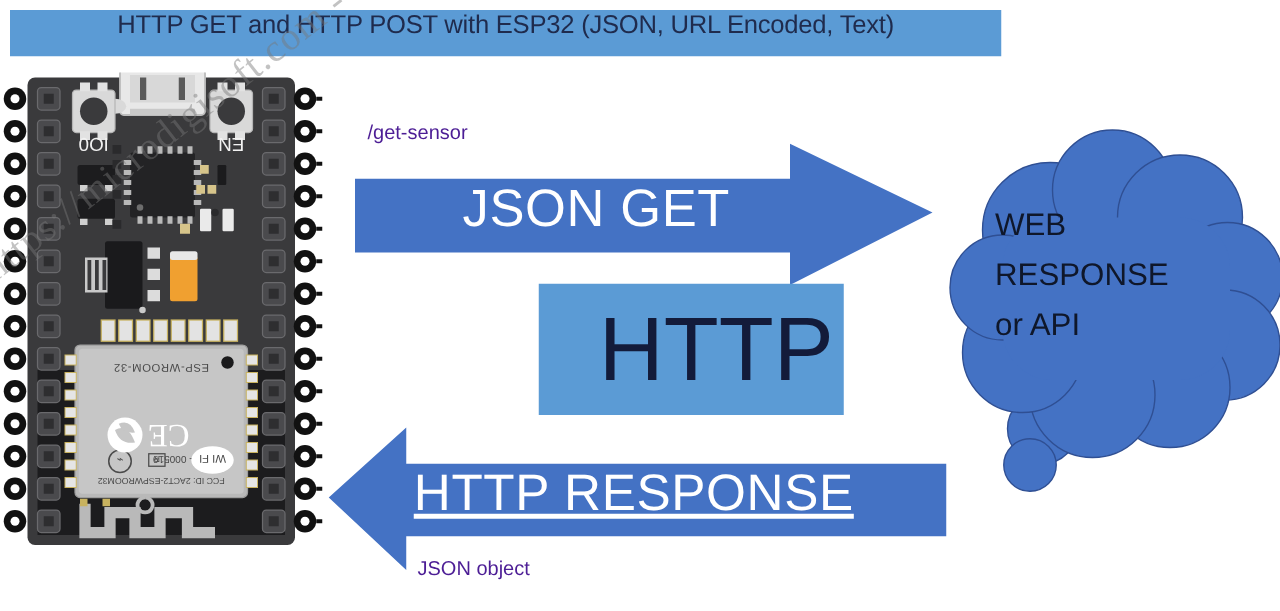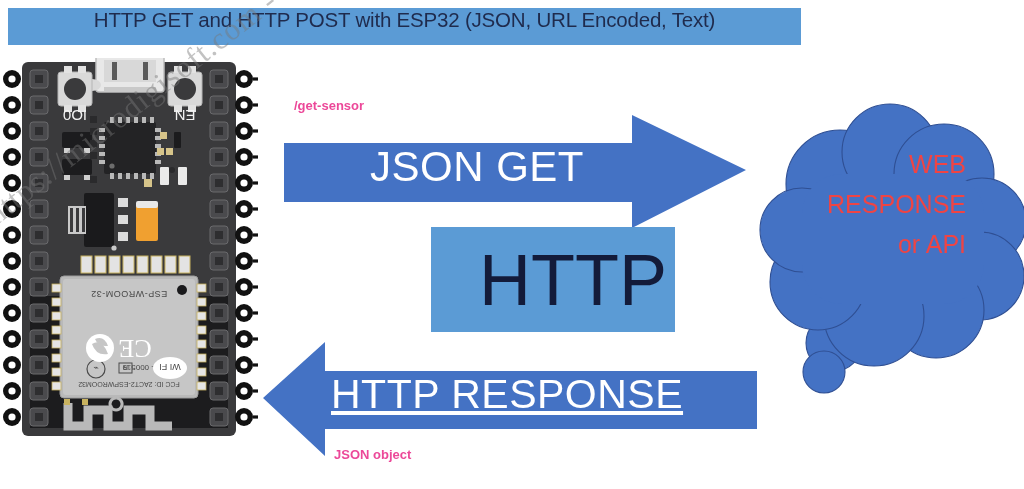--- a/index.html
+++ b/index.html
@@ -71,24 +71,23 @@
   .label-resp {
     left: 331px;
     top: 371px;
     font-size: 41px;
     letter-spacing: 0.5px;
     text-decoration: underline;
   }
 
   .endpoint-label {
     position: absolute;
-    color: #ec4899;
-    font-size: 13px;
+    color: #4c1d95;
+    font-size: 16px;
     white-space: nowrap;
-    font-weight: bold;
   }
   .endpoint-get { left: 294px; top: 98px; }
   .endpoint-resp { left: 334px; top: 447px; text-align: center; }
 
   
   .http-box {
     position: absolute;
     left: 431px;
     top: 227px;
     width: 244px;
@@ -111,24 +110,24 @@
     position: absolute;
     left: 748px;
     top: 104px;
     width: 276px;
     height: 330px;
   }
   .cloud-wrap svg { display: block; overflow: visible; }
   .cloud-text {
     position: absolute;
     left: 796px;
-    top: 144px;
+    top: 160px;
     width: 170px;
-    text-align: right;
-    color: #ef4444;
+    text-align: left;
+    color: #0f172a;
     font-size: 25px;
     line-height: 40px;
   }
   .cloud-text div { white-space: nowrap; }
 
   
   .watermark {
     position: absolute;
     left: -10px;
     top: 200px;

